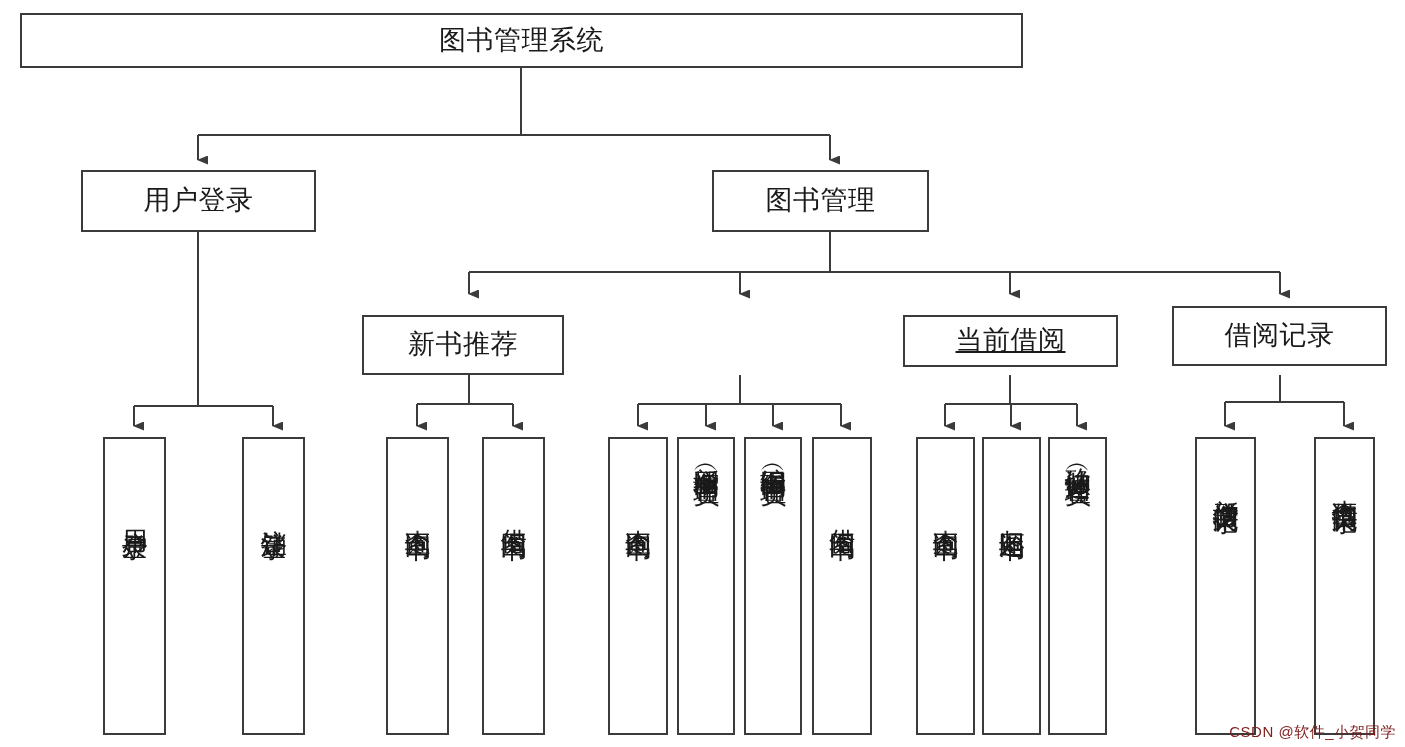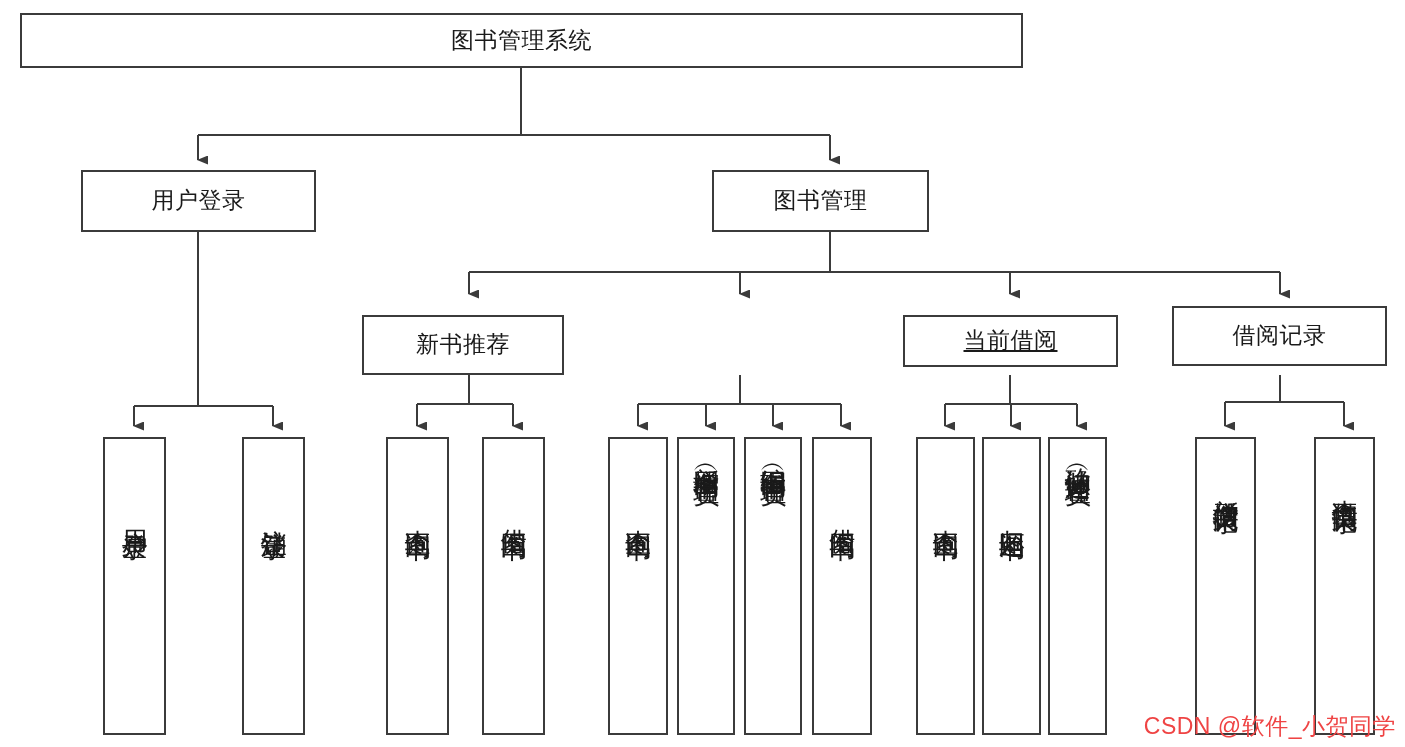--- a/index.html
+++ b/index.html
@@ -37,43 +37,43 @@
     color: #1a1a1a;
   }
   .node-label {
     display: block;
     text-align: center;
     line-height: 1.18;
     white-space: nowrap;
   }
   
   .node.horiz .node-label {
-    font-size: 23px;
+    font-size: 27px;
     letter-spacing: 0.5px;
   }
   
   .node.vert {
     align-items: flex-start;
     justify-content: center;
     padding-top: 14px;
   }
   .node.vert .node-label {
     writing-mode: vertical-rl;
     text-orientation: upright;
     font-size: 26px;
     line-height: 1.05;
     letter-spacing: 2px;
     white-space: nowrap;
   }
   #watermark {
     position: absolute;
     right: 9px;
     bottom: 5px;
-    font-size: 23px;
-    color: #ef4444;
+    font-size: 15px;
+    color: #7f1d1d;
     letter-spacing: 0.5px;
     white-space: nowrap;
     user-select: none;
   }
 </style>
 </head>
 <body>
 
 <div id="diagram-root">
 

